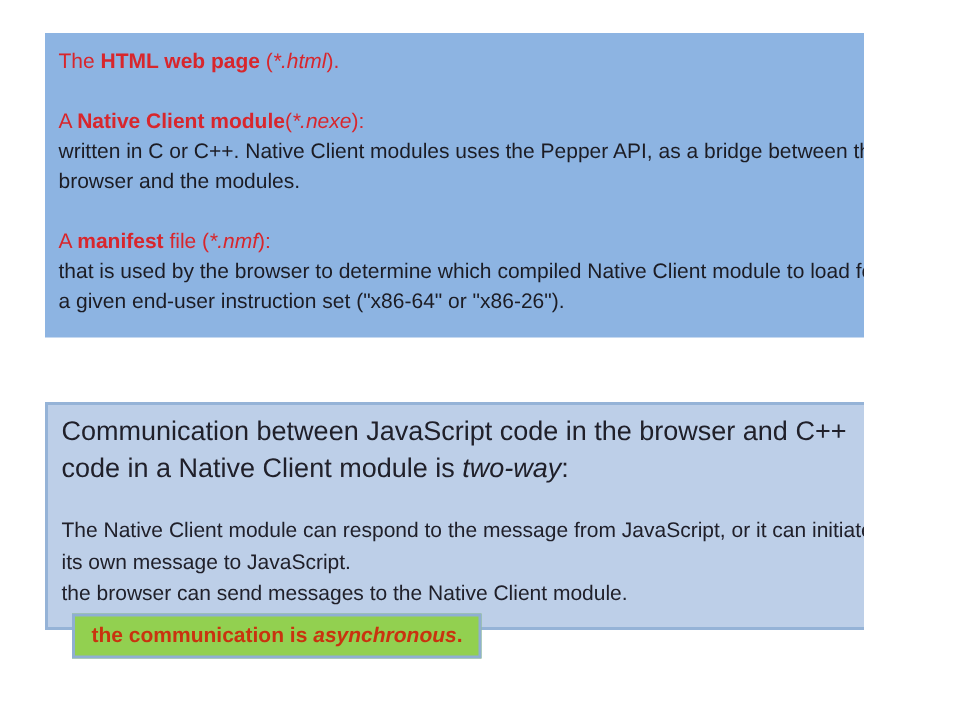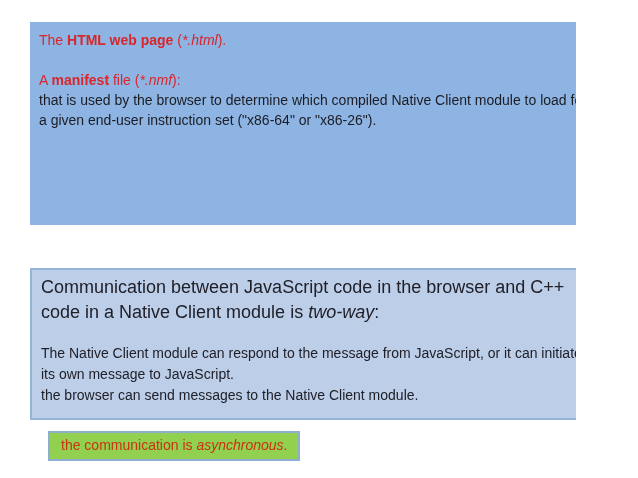--- a/index.html
+++ b/index.html
@@ -63,41 +63,43 @@
   }
   .comm-intro i { font-style: italic; }
   .comm-detail {
     margin: 0;
     font-size: 14px;
     line-height: 21px;
   }
   .note-box {
     position: absolute;
     left: 48px;
-    top: 431px;
+    top: 409px;
     box-sizing: border-box;
     background: var(--green-bg, #92d050);
     border: 2px solid var(--note-border, #8fafd2);
     padding: 3px 11px 4px 11px;
     font-size: 14px;
     line-height: 19px;
-    font-weight: normal;
+    font-weight: bold;
     color: var(--note-text, #c9330f);
     white-space: nowrap;
   }
   .note-box i { font-style: italic; }
 </style>
 </head>
 <body>
 
 <div class="slide">
 
   <div class="files-box">
     <p class="file-line"><span>The </span><b>HTML web page</b><span> (</span><i>*.html</i><span>).</span></p>
 
+    <p><span class="file-line"><span>A </span><b>Native Client module</b><span>(</span><i>*.nexe</i><span>):</span></span><br>
+    <span class="desc">written in C or C++. Native Client modules uses the Pepper API, as a bridge between the browser and the modules.</span></p>
 
     <p><span class="file-line"><span>A </span><b>manifest</b><span> file (</span><i>*.nmf</i><span>):</span></span><br>
     <span class="desc"> that is used by the browser to determine which compiled Native Client module to load for a given end-user instruction set ("x86-64" or "x86-26").</span></p>
   </div>
 
 
   <div class="comm-box">
     <p class="comm-intro"><span>Communication between JavaScript code in the browser and C++ code in a Native Client module is </span><i>two-way</i><span>:</span></p>
     <p class="comm-detail">The Native Client module can respond to the message from JavaScript, or it can initiate its own message to JavaScript.</p>
     <p class="comm-detail">the browser can send messages to the Native Client module.</p>

